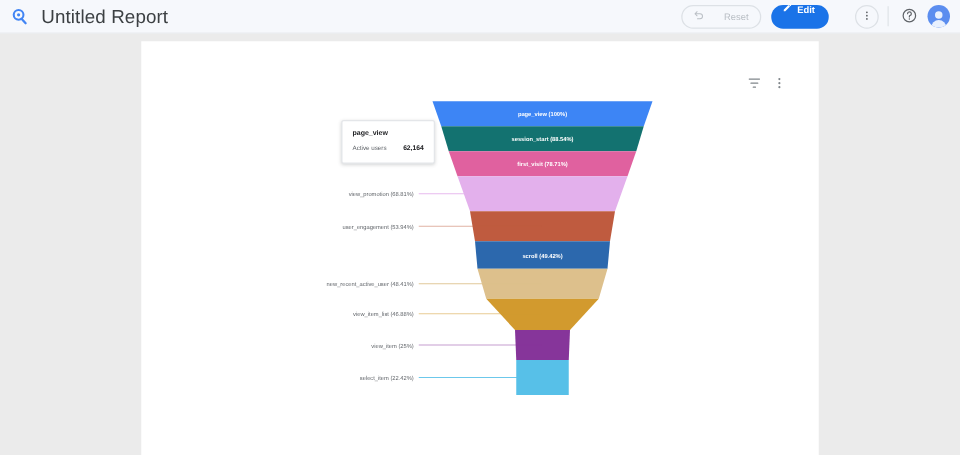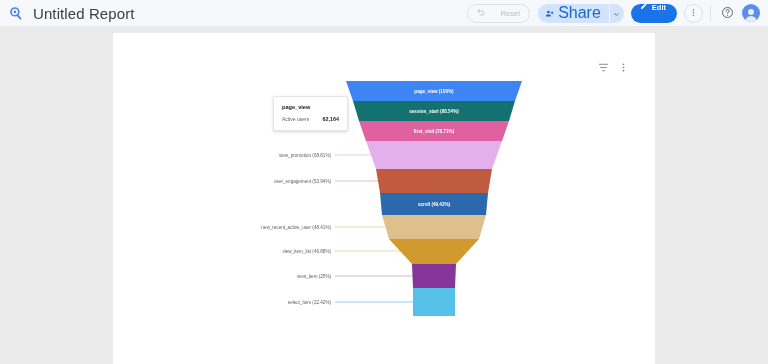--- a/index.html
+++ b/index.html
@@ -43,21 +43,21 @@
     border-radius: 10px 0 0 10px; height: 19px;
     display:flex; align-items:center;
   }
   #share-dropdown-button {
     background: #d2e3fc; color: #1967d2; width: 14px; height: 19px;
     border-radius: 0 10px 10px 0; margin-left: 1px;
     display: flex; align-items: center; justify-content: center;
   }
   #edit-button {
     background: #1a73e8; color: #fff; padding: 0 11px 12px 9px; gap: 4px;
-    margin-right: 7px; font-weight: bold;
+    margin-right: 21px; font-weight: bold;
   }
   #more-options-button {
     width: 19px; height: 19px; border-radius: 50%;
     border: 1px solid #dde1e6; color: #5f6368; margin-right: 6px;
   }
   #bar-divider { width: 1px; height: 16px; background: #e0e3e7; margin: 0 7px 0 1px; }
   #help-button { width: 18px; height: 18px; color: #5f6368; margin-right: 6px; }
   #avatar-button {
     width: 18px; height: 18px; border-radius: 50%;
     background: #5b8def; display: flex; align-items: flex-end; justify-content: center;
@@ -130,39 +130,20 @@
 
   <div class="tb-btn" id="reset-button">
     <span>
       <svg width="8" height="8" viewBox="0 0 24 24" fill="none" stroke="#b9bec4" stroke-width="2.4" stroke-linecap="round" stroke-linejoin="round">
         <path d="M3 9 L8 4 M3 9 L8 14 M3 9 H15 a6 6 0 0 1 0 12 H9"></path>
       </svg>
     </span>
     <span>Reset</span>
   </div>
 
-  <div id="share-group">
-    <div id="share-button">
-      <span>
-        <svg width="9" height="9" viewBox="0 0 24 24" fill="#1967d2">
-          <circle cx="9" cy="8" r="3.6"></circle>
-          <path d="M2 20c0-3.9 3.1-6 7-6s7 2.1 7 6z"></path>
-          <path d="M19 7v6M16 10h6" stroke="#1967d2" stroke-width="2.2" stroke-linecap="round"></path>
-        </svg>
-      </span>
-      <span>Share</span>
-    </div>
-    <div id="share-dropdown-button">
-      <span>
-        <svg width="7" height="7" viewBox="0 0 24 24" fill="none" stroke="#1967d2" stroke-width="3" stroke-linecap="round" stroke-linejoin="round">
-          <path d="M6 9l6 6 6-6"></path>
-        </svg>
-      </span>
-    </div>
-  </div>
 
   <div class="tb-btn" id="edit-button">
     <span>
       <svg width="8" height="8" viewBox="0 0 24 24" fill="#ffffff">
         <path d="M3 17.2V21h3.8L18 9.8 14.2 6 3 17.2zM20.7 7.1a1 1 0 0 0 0-1.4l-2.4-2.4a1 1 0 0 0-1.4 0l-1.8 1.8L18.9 8.9l1.8-1.8z"></path>
       </svg>
     </span>
     <span>Edit</span>
   </div>
 

